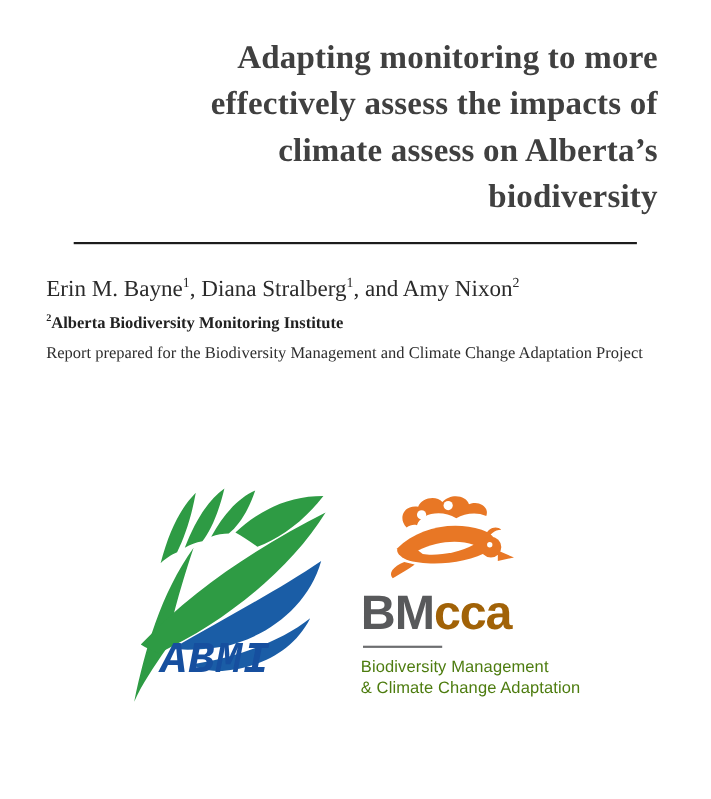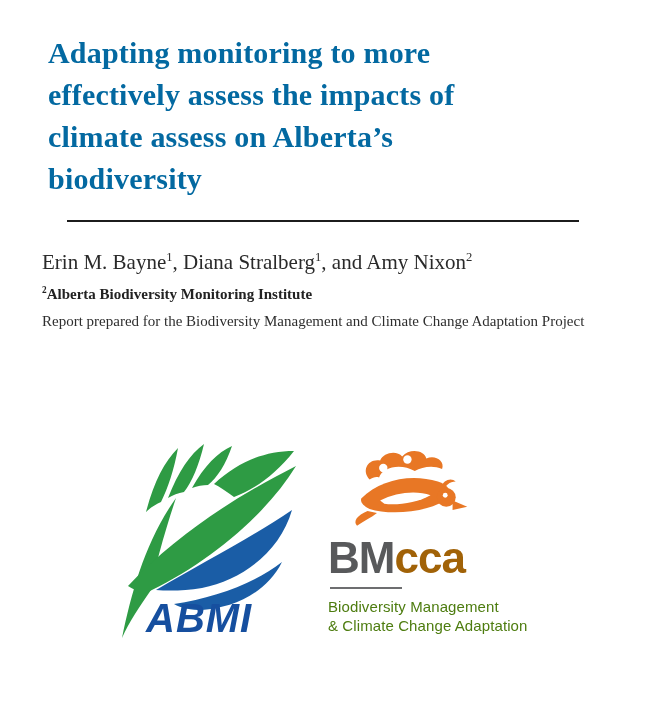--- a/index.html
+++ b/index.html
@@ -8,26 +8,26 @@
     width:646px;height:726px;
     background:#ffffff;
     font-family:"Liberation Serif", serif;
     color:#1a1a1a;
     overflow:hidden;
     box-sizing:border-box;
     padding-top:32px;
   }
   .title{
     margin:0 48px;
-    text-align:left;
+    text-align:right;
     font-weight:bold;
     font-size:30px;
     line-height:42px;
     letter-spacing:.2px;
-    color:#0369a1;
+    color:#404040;
   }
   .rule{
     width:512px;
     margin:20px auto 0 auto;
     border:none;
     border-top:2px solid #1c1c1c;
     height:0;
   }
   .content{margin:0 42px;}
   .content p{margin:0;}
@@ -68,22 +68,22 @@
     gap:24px;
   }
   .abmi-logo{
     position:relative;
     width:200px;height:200px;
     flex:0 0 auto;
   }
   .abmi-logo svg{position:absolute;left:0;top:0;}
   .abmi-word{
     position:absolute;
-    left:42px;top:156px;
-    font-family:Liberation Sans, sans-serif;
+    left:42px;top:139px;
+    font-family:Liberation Mono, monospace;
     font-weight:bold;
     font-style:italic;
     font-size:40px;
     letter-spacing:1px;
     color:#164f9f;
   }
   .bmcca-logo{
     flex:0 0 auto;
     width:214px;
     padding-top:8px;

